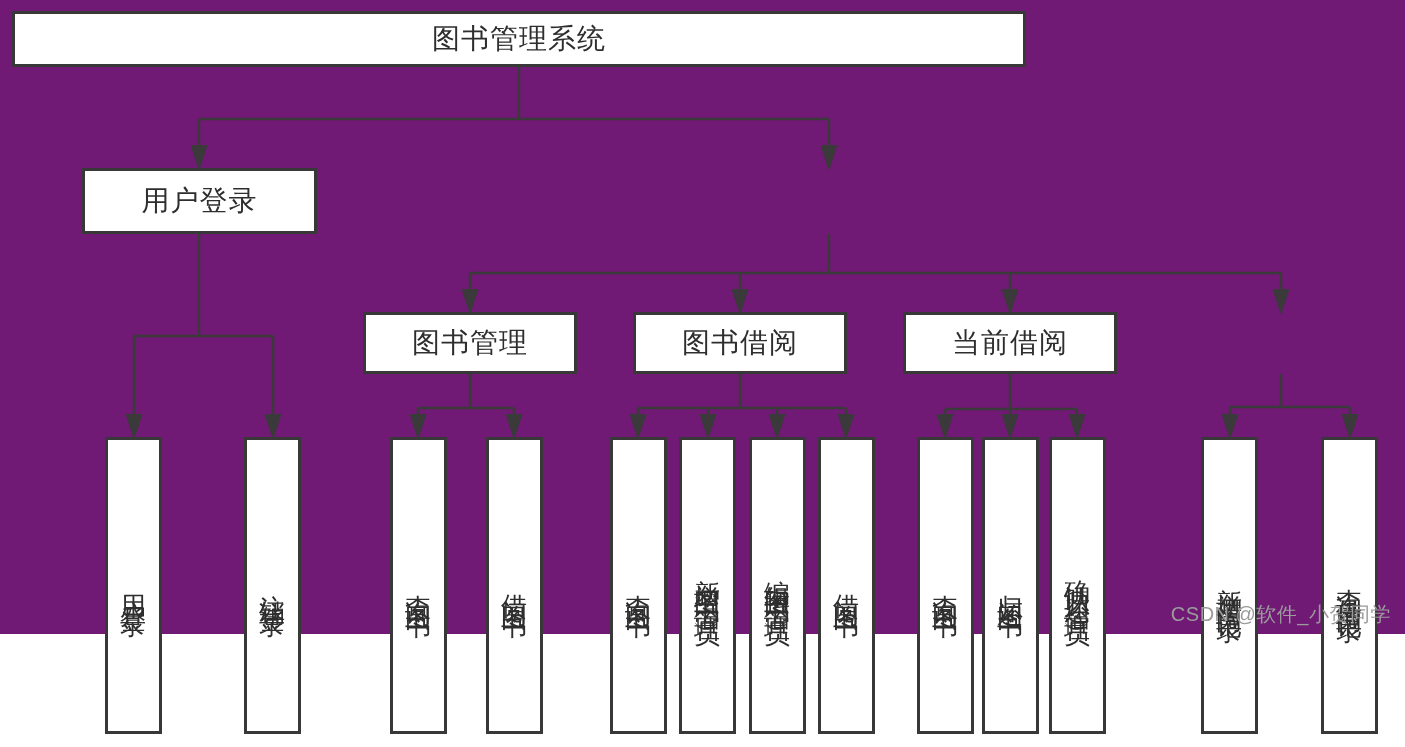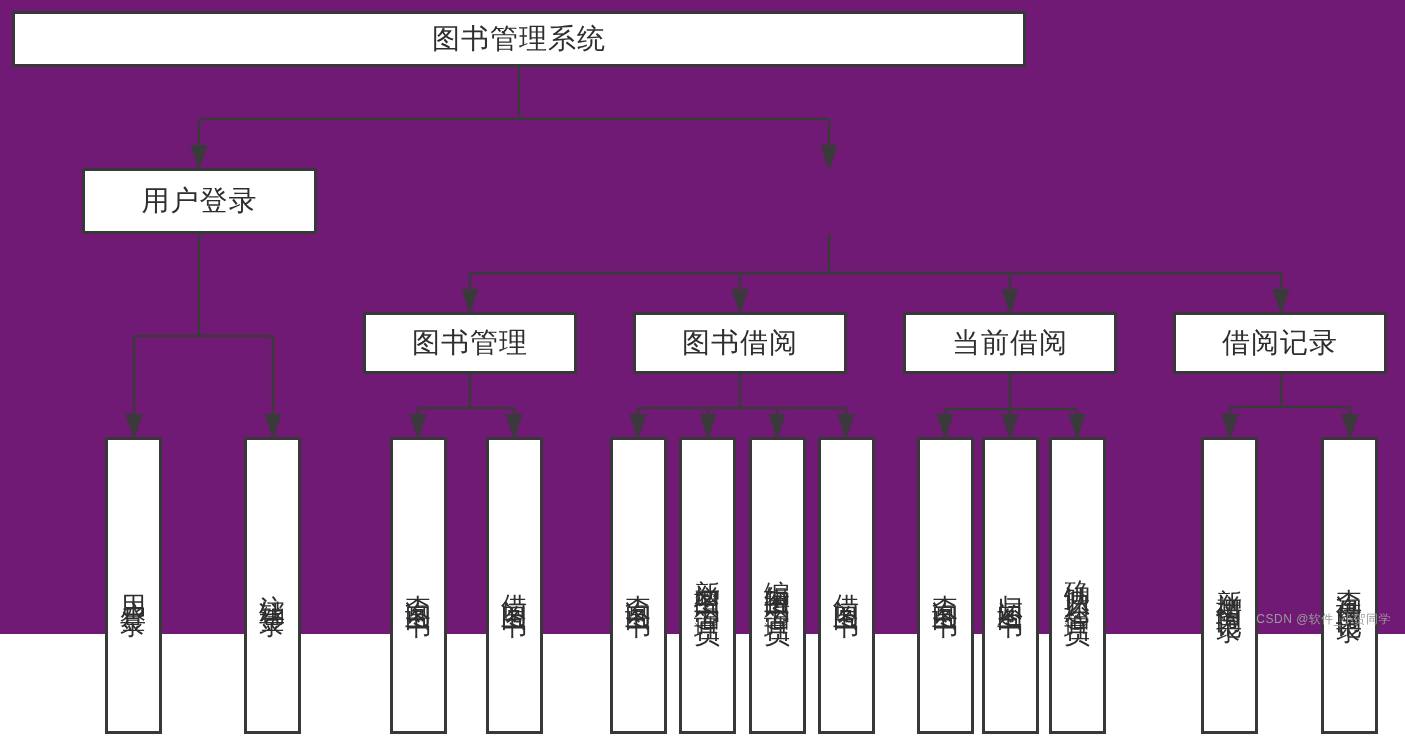--- a/index.html
+++ b/index.html
@@ -38,21 +38,21 @@
   .leaf .vtext {
     writing-mode: vertical-rl;
     text-orientation: mixed;
     letter-spacing: 6px;
     line-height: 1;
     white-space: nowrap;
   }
   .watermark {
     position: absolute;
     right: 14px; bottom: 6px;
-    font-size: 12px;
+    font-size: 20px;
     color: #9b9b9b;
     letter-spacing: 0.5px;
     z-index: 10;
   }
 </style>
 </head>
 <body>
 
 <div class="canvas">
 
@@ -102,23 +102,20 @@
 
   <div class="node lvl" style="left:363px; top:312px; width:214px; height:62px;">
     <span>图书管理</span>
   </div>
   <div class="node lvl" style="left:633px; top:312px; width:214px; height:62px;">
     <span>图书借阅</span>
   </div>
   <div class="node lvl" style="left:903px; top:312px; width:214px; height:62px;text-align:right;">
     <span>当前借阅</span>
   </div>
-  <div class="node lvl" style="left:1173px; top:312px; width:214px; height:62px;">
-    <span>借阅记录</span>
-  </div>
 
   <div class="node leaf" style="left:105px; top:437px; width:57px; height:297px;">
     <span class="vtext">用户登录</span>
   </div>
   <div class="node leaf" style="left:244px; top:437px; width:57px; height:297px;">
     <span class="vtext">注销登录</span>
   </div>
 
   <div class="node leaf" style="left:390px; top:437px; width:57px; height:297px;">
     <span class="vtext">查询图书</span>

